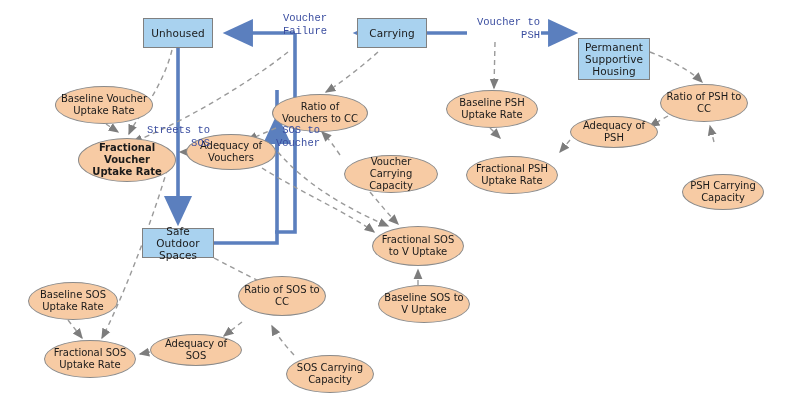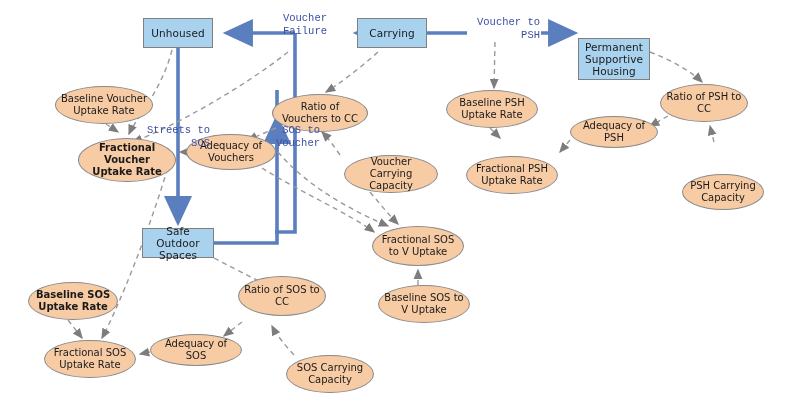--- a/index.html
+++ b/index.html
@@ -126,21 +126,21 @@
   </div>
   <div class="aux" style="left:570px;top:116px;width:88px;height:32px;z-index:3;align-items:center;">
     <span>Adequacy of PSH</span>
   </div>
   <div class="aux" style="left:660px;top:84px;width:88px;height:38px;z-index:3;">
     <span>Ratio of PSH to CC</span>
   </div>
   <div class="aux" style="left:682px;top:142px;width:82px;height:36px;z-index:3;margin-top:32px;">
     <span>PSH Carrying Capacity</span>
   </div>
-  <div class="aux" style="left:28px;top:282px;width:90px;height:38px;z-index:3;font-weight:bold;">
+  <div class="aux" style="left:28px;top:282px;width:90px;height:38px;z-index:3;">
     <span>Baseline SOS Uptake Rate</span>
   </div>
   <div class="aux" style="left:44px;top:340px;width:92px;height:38px;z-index:3;">
     <span>Fractional SOS Uptake Rate</span>
   </div>
   <div class="aux" style="left:150px;top:334px;width:92px;height:32px;z-index:3;">
     <span>Adequacy of SOS</span>
   </div>
   <div class="aux" style="left:238px;top:276px;width:88px;height:40px;z-index:3;justify-content:center;">
     <span>Ratio of SOS to CC</span>

